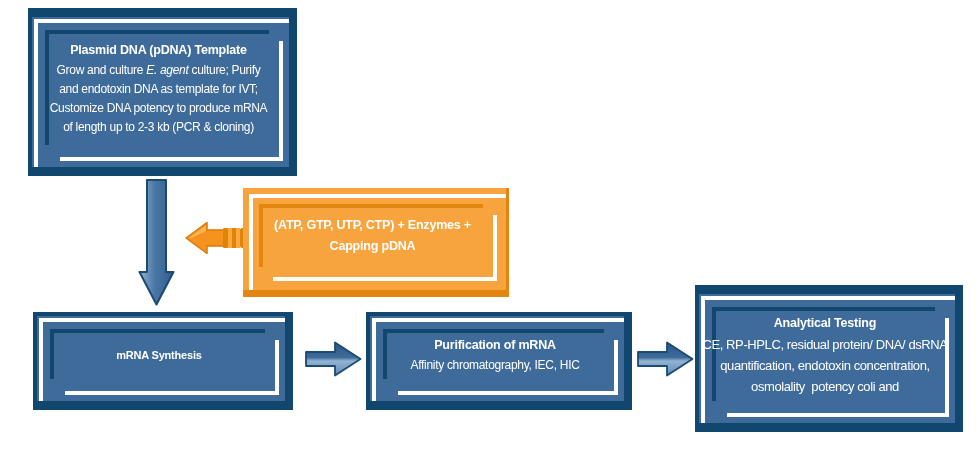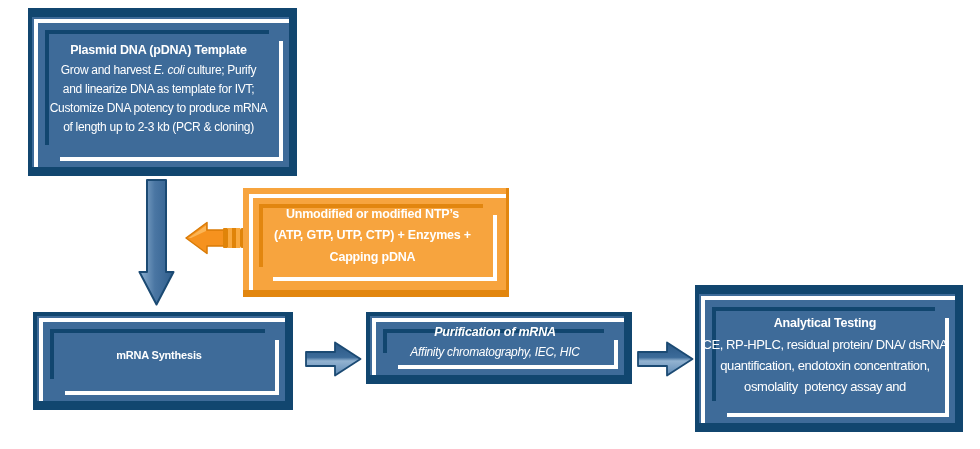--- a/index.html
+++ b/index.html
@@ -85,22 +85,22 @@
 </style>
 </head>
 <body>
 
 <div class="canvas">
 
   <div class="bbox thick-top" id="pdna-box" style="left:28px; top:8px; width:269px; height:168px;">
     <i class="inner-frame"></i>
     <div class="content">
       <div class="title">Plasmid DNA (pDNA) Template</div>
-      <div class="line"><span>Grow and harvest </span><span class="italic">E. coli</span><span> culture; Purify</span></div>
-      <div class="line">and linearize DNA as template for IVT;</div>
+      <div class="line"><span>Grow and culture </span><span class="italic">E. agent</span><span> culture; Purify</span></div>
+      <div class="line">and endotoxin DNA as template for IVT;</div>
       <div class="line">Customize DNA potency to produce mRNA</div>
       <div class="line">of length up to 2-3 kb (PCR &amp; cloning)</div>
     </div>
   </div>
 
   <div class="arrow" style="left:138px; top:179px;">
     <svg width="37" height="127" viewBox="0 0 37 127">
       <defs>
         <linearGradient id="gdn" x1="0" y1="0" x2="1" y2="0">
           <stop offset="0" stop-color="#8fb2d2"></stop>
@@ -120,21 +120,20 @@
       <rect x="43" y="7" width="4" height="20" fill="#f9a93f"></rect>
       <rect x="47" y="7" width="4" height="20" fill="#e08409"></rect>
       <rect x="51" y="7" width="4" height="20" fill="#f9a93f"></rect>
       <rect x="55" y="7" width="5" height="20" rx="2" fill="#e08409"></rect>
     </svg>
   </div>
 
   <div class="obox" id="ntp-box" style="left:243px; top:188px; width:266px; height:109px;">
     <i class="inner-frame"></i>
     <div class="content">
-      <div class="line">Unmodified or modified NTP’s</div>
       <div class="line">(ATP, GTP, UTP, CTP) + Enzymes +</div>
       <div class="line">Capping pDNA</div>
     </div>
   </div>
 
   <div class="bbox" id="mrna-box" style="left:33px; top:312px; width:260px; height:98px;">
     <i class="inner-frame"></i>
     <div class="content">
       <div class="title">mRNA Synthesis</div>
     </div>
@@ -147,21 +146,21 @@
           <stop offset="0" stop-color="#2b5885"></stop>
           <stop offset="0.45" stop-color="#3c6b99"></stop>
           <stop offset="0.56" stop-color="#93b3d1"></stop>
           <stop offset="1" stop-color="#5d89b5"></stop>
         </linearGradient>
       </defs>
       <polygon points="1,12 30,12 30,2.5 55.5,19 30,35.5 30,26 1,26" fill="url(#gr1)" stroke="#1b4a73" stroke-width="1.8" stroke-linejoin="round"></polygon>
     </svg>
   </div>
 
-  <div class="bbox" id="purification-box" style="left:366px; top:312px; width:266px; height:72px;font-style:italic;">
+  <div class="bbox" id="purification-box" style="left:366px; top:312px; width:266px; height:98px;">
     <i class="inner-frame"></i>
     <div class="content">
       <div class="title">Purification of mRNA</div>
       <div class="line">Affinity chromatography, IEC, HIC</div>
     </div>
   </div>
 
   <div class="arrow" style="left:637px; top:340px;">
     <svg width="57" height="38" viewBox="0 0 57 38">
       <defs>
@@ -175,17 +174,17 @@
       <polygon points="1,12 30,12 30,2.5 55.5,19 30,35.5 30,26 1,26" fill="url(#gr2)" stroke="#1b4a73" stroke-width="1.8" stroke-linejoin="round"></polygon>
     </svg>
   </div>
 
   <div class="bbox thick-top" id="analytical-box" style="left:695px; top:285px; width:268px; height:147px;">
     <i class="inner-frame"></i>
     <div class="content">
       <div class="title">Analytical Testing</div>
       <div class="line">CE, RP-HPLC, residual protein/ DNA/ dsRNA</div>
       <div class="line">quantification, endotoxin concentration,</div>
-      <div class="line">osmolality  potency assay and</div>
+      <div class="line">osmolality  potency coli and</div>
     </div>
   </div>
 
 </div>
 
 </body></html>

